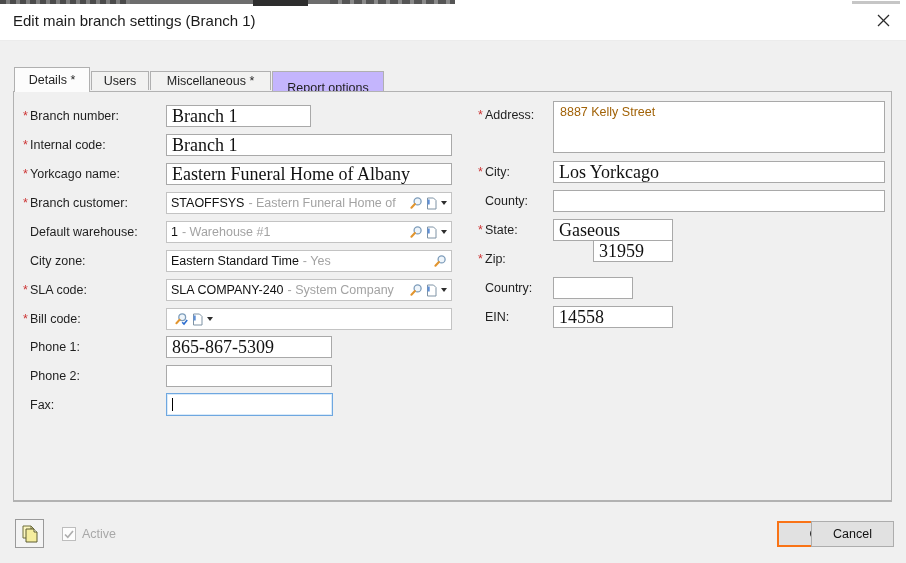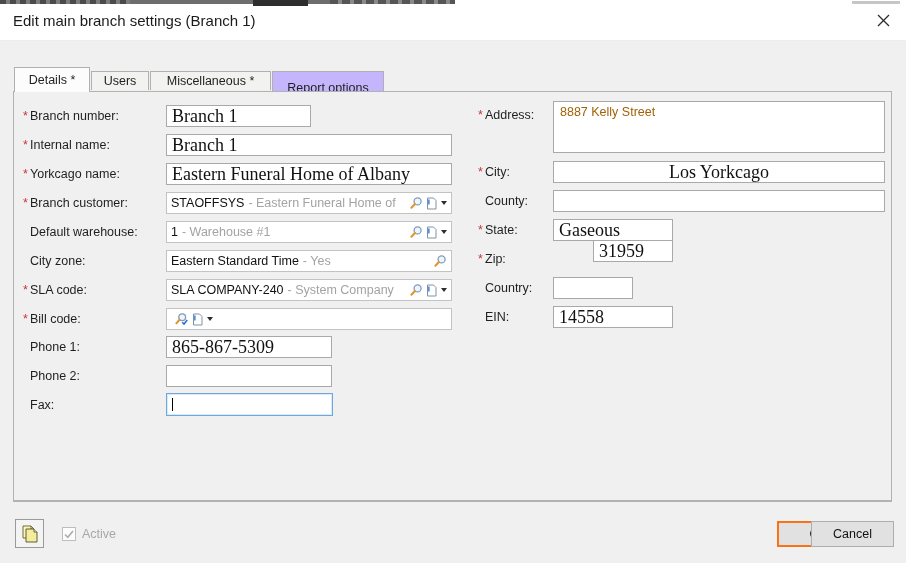--- a/index.html
+++ b/index.html
@@ -82,21 +82,21 @@
 <div class="tab tab-active">Details *</div>
 <div class="tab tab-i1">Users</div>
 <div class="tab tab-i2">Miscellaneous *</div>
 <div class="tab tab-i3">Report options</div>
 
 <div class="tabpage"></div>
 
 <div class="lbl" style="left:30px;top:106px"><span class="req">*</span><span>Branch number:</span></div>
 <input class="tb" style="left: 166px; top: 105px; width: 145px;" value="Branch 1">
 
-<div class="lbl" style="left:30px;top:135px"><span class="req">*</span><span>Internal name:</span></div>
+<div class="lbl" style="left:30px;top:135px"><span class="req">*</span><span>Internal code:</span></div>
 <input class="tb" style="left: 166px; top: 134px; width: 286px;" value="Branch 1">
 
 <div class="lbl" style="left:30px;top:164px"><span class="req">*</span><span>Yorkcago name:</span></div>
 <input class="tb" style="left: 166px; top: 163px; width: 286px;" value="Eastern Funeral Home of Albany">
 
 <div class="lbl" style="left:30px;top:193px"><span class="req">*</span><span>Branch customer:</span></div>
 <div class="lookup" style="left:166px;top:192px;width:286px">
   <span class="lk-text">
       <span class="lk-val">STAOFFSYS</span>
       <span class="lk-desc">- Eastern Funeral Home of</span>
@@ -207,21 +207,21 @@
 <input class="tb" style="left: 166px; top: 365px; width: 166px;" value="">
 
 <div class="lbl" style="left:30px;top:395px"><span>Fax:</span></div>
 <input class="tb tb-focus" style="left: 166px; top: 393px; width: 167px; height: 23px;" value="">
 <div class="caret" style="top:398px"></div>
 
 <div class="lbl" style="left:485px;top:105px"><span class="req">*</span><span>Address:</span></div>
 <textarea class="ta" style="left: 553px; top: 101px; width: 332px; height: 52px;">8887 Kelly Street</textarea>
 
 <div class="lbl" style="left:485px;top:162px"><span class="req">*</span><span>City:</span></div>
-<input class="tb" style="left: 553px; top: 161px; width: 332px; text-align: center;" value="Los Yorkcago">
+<input class="tb" style="left: 553px; top: 161px; width: 332px;" value="Los Yorkcago">
 
 <div class="lbl" style="left:485px;top:191px"><span>County:</span></div>
 <input class="tb" style="left: 553px; top: 190px; width: 332px;" value="">
 
 <div class="lbl" style="left:485px;top:220px"><span class="req">*</span><span>State:</span></div>
 <input class="tb" style="left: 553px; top: 219px; width: 120px;" value="Gaseous">
 
 <div class="lbl" style="left:485px;top:249px"><span class="req">*</span><span>Zip:</span></div>
 <input class="tb" style="left: 553px; top: 240px; width: 80px; margin-left: 40px;" value="31959">
 

